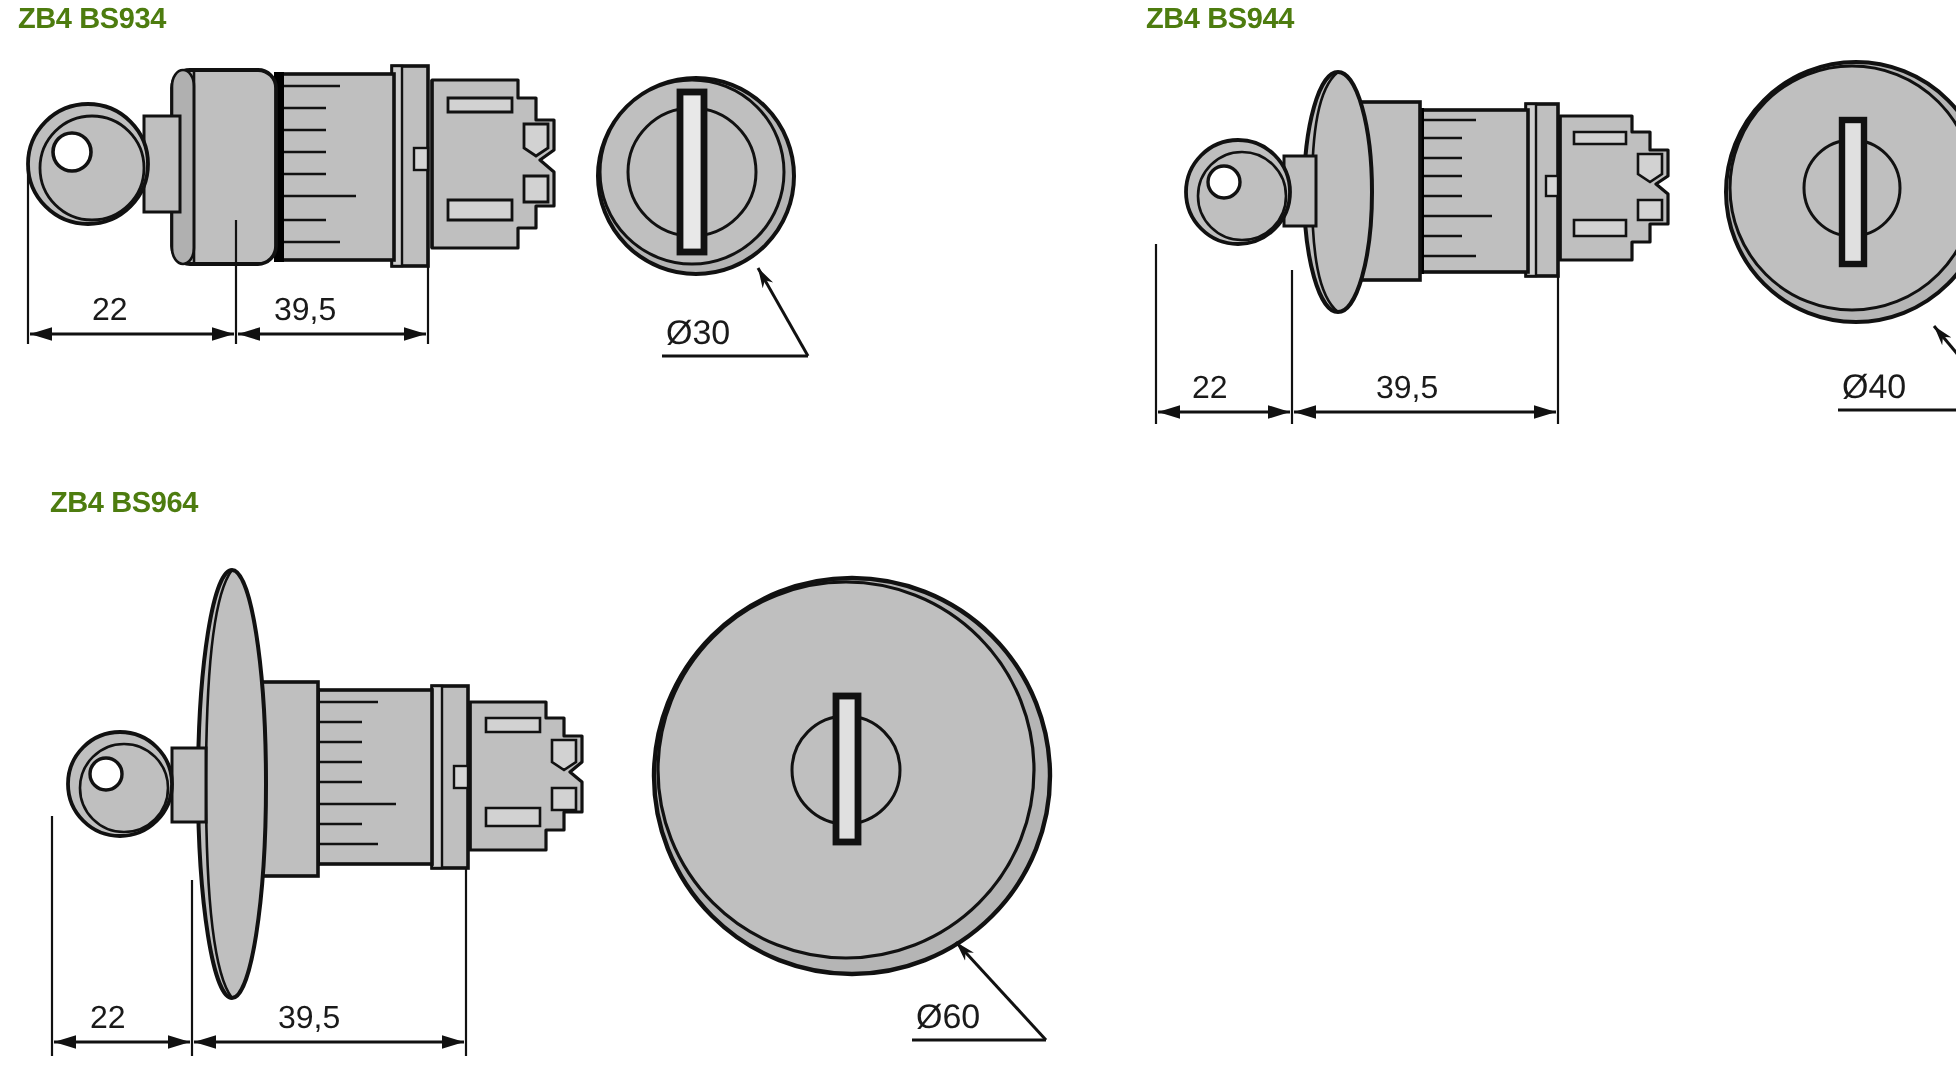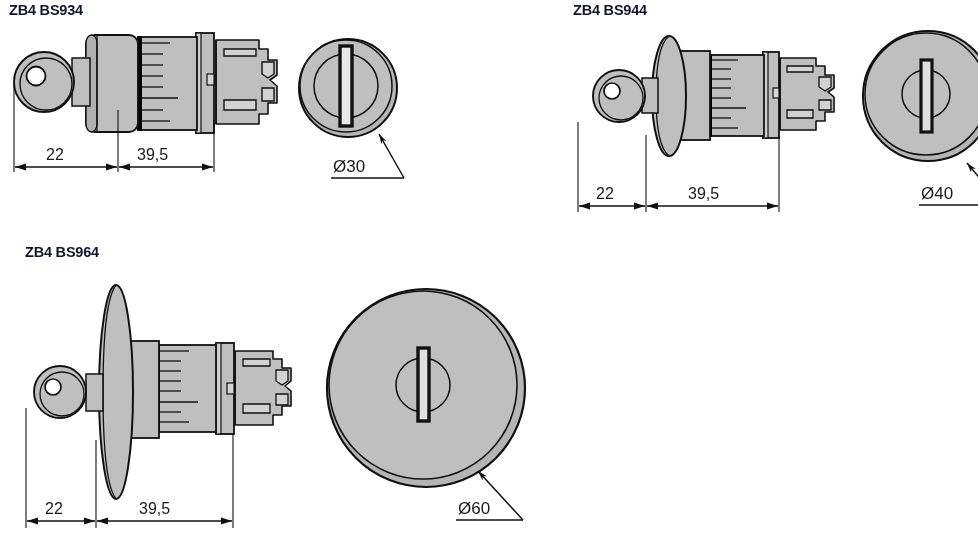--- a/index.html
+++ b/index.html
@@ -24,21 +24,21 @@
   }
   .fig {
     position: absolute;
   }
   .fig-title {
     position: absolute;
     font-family: "Liberation Sans", sans-serif;
     font-weight: bold;
     font-size: 14.5px;
     letter-spacing: -0.2px;
-    color: #0f172a;
+    color: #4d7c0f;
     white-space: nowrap;
     line-height: 1;
   }
   svg { display: block; overflow: visible; }
   .dim-text {
     font-family: "Liberation Sans", sans-serif;
     font-size: 16px;
     fill: #1a1a1a;
   }
   .dia-text {

